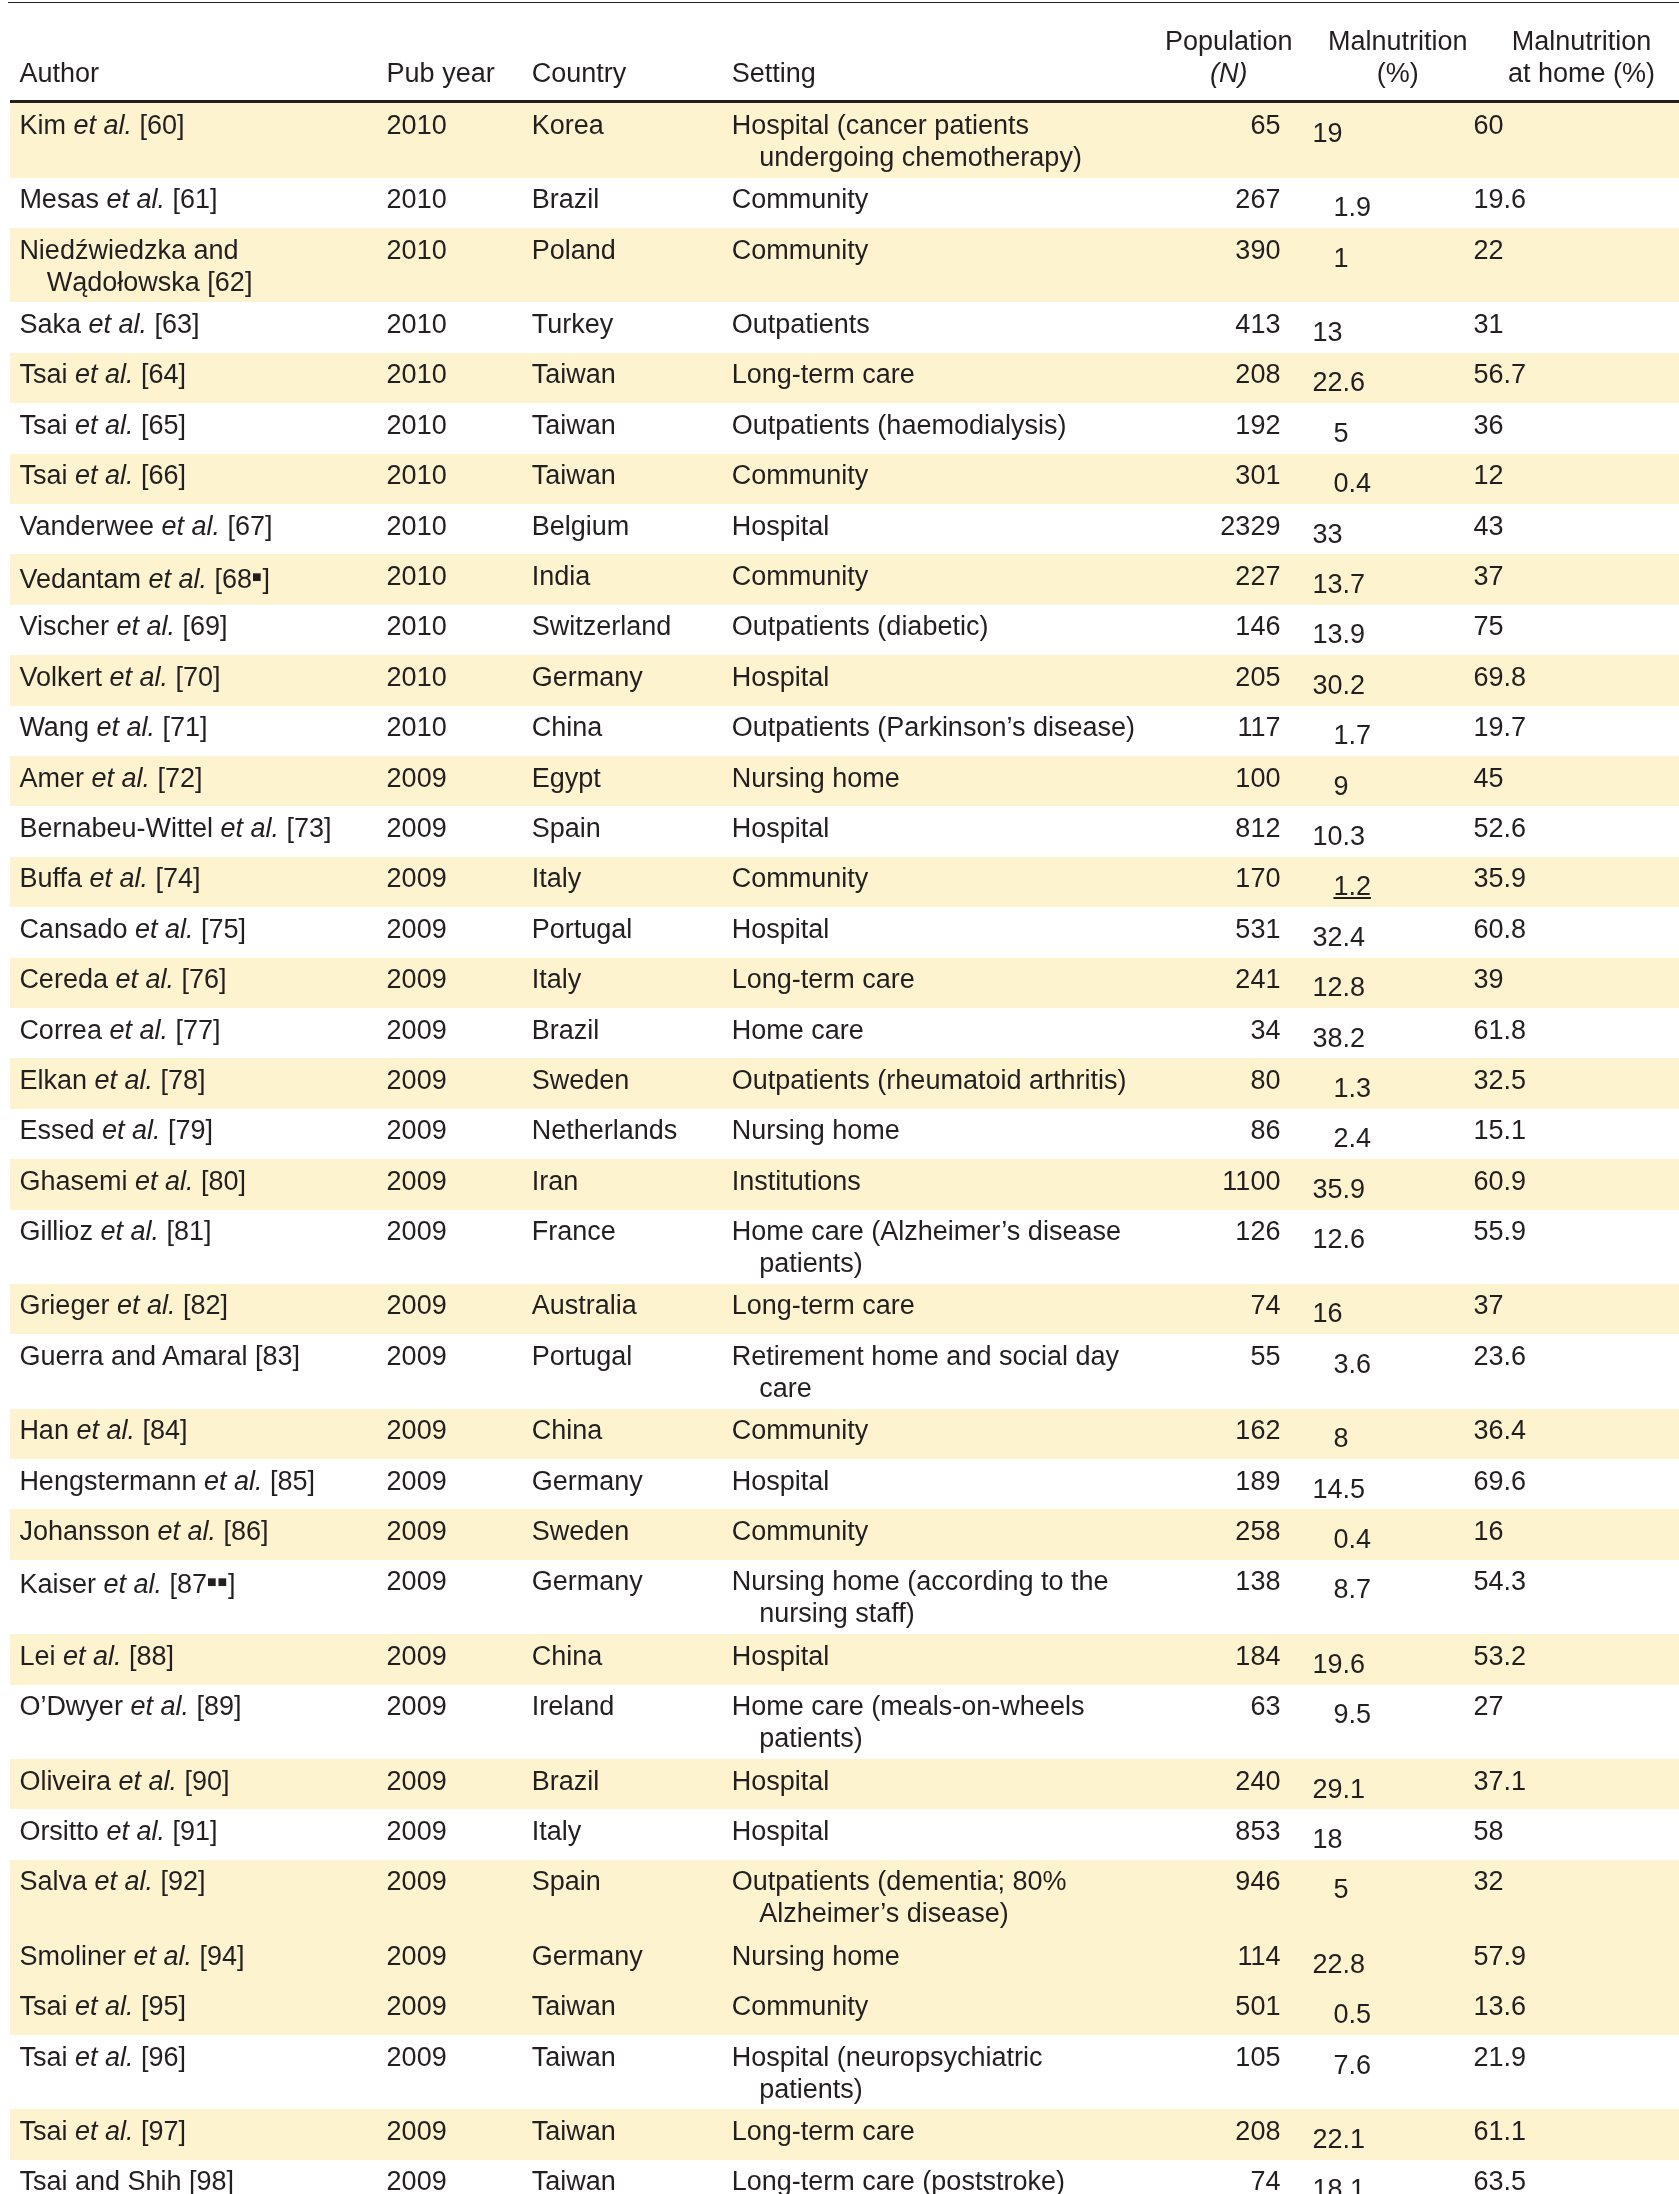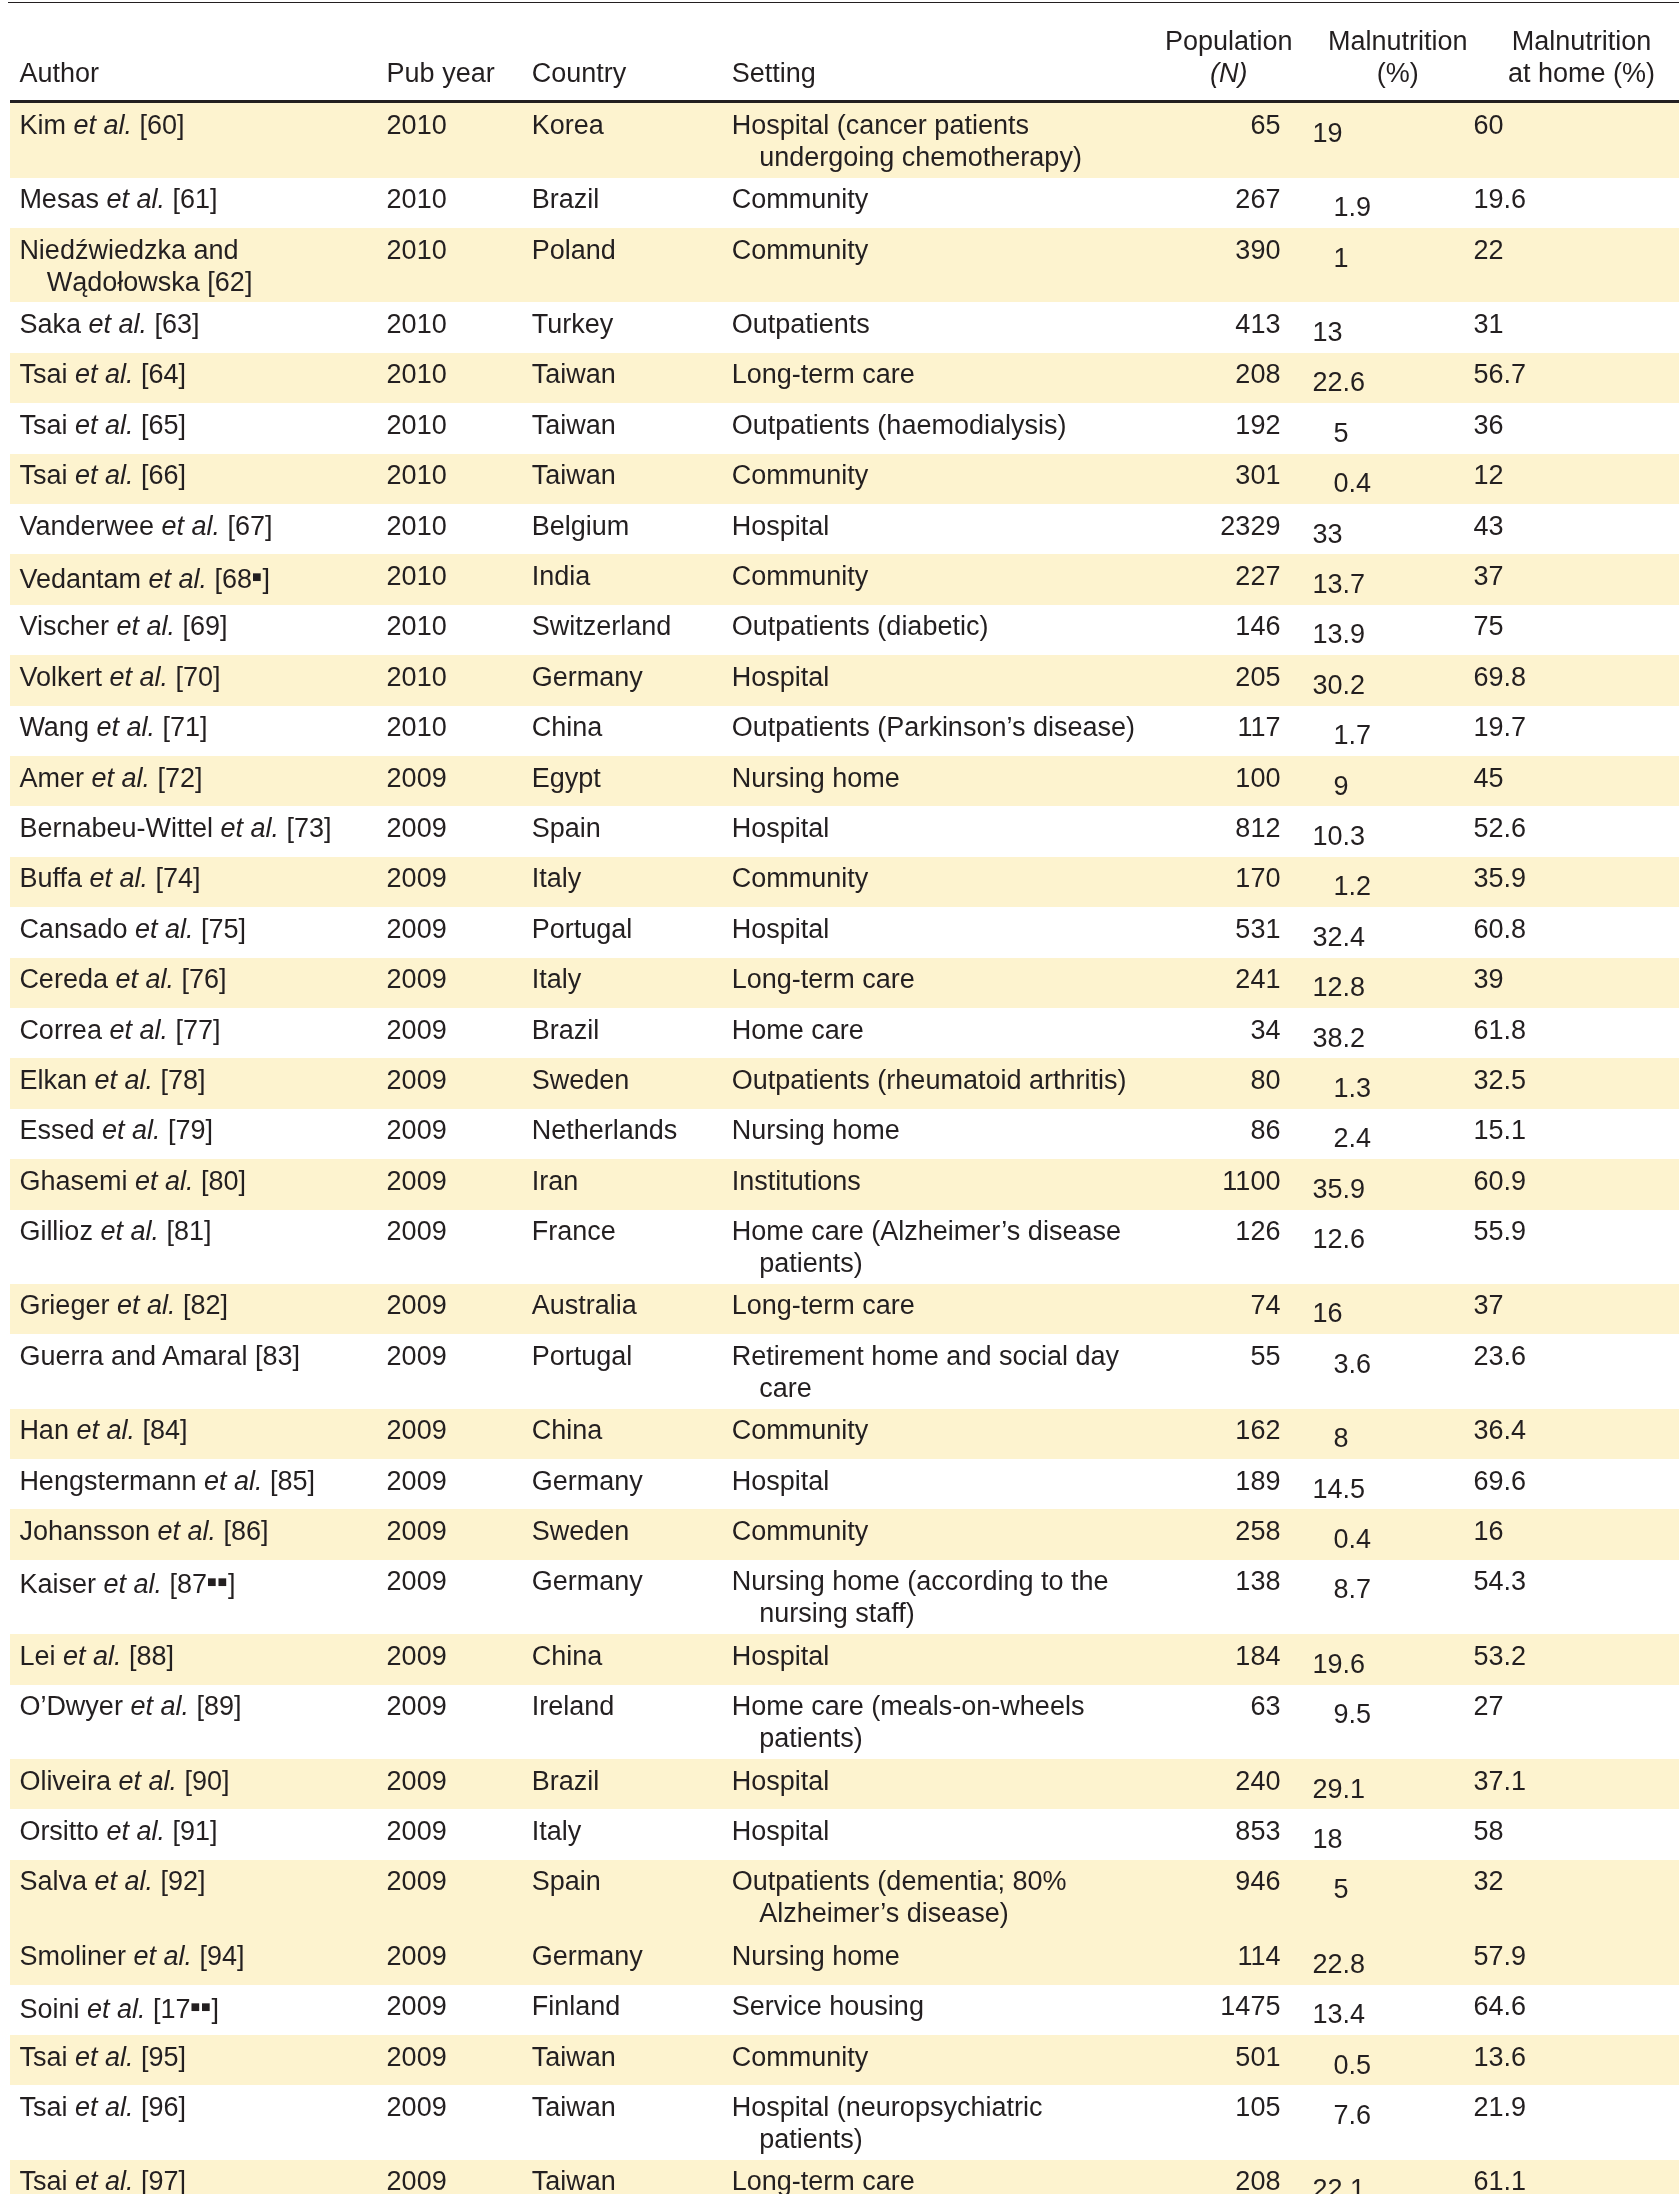--- a/index.html
+++ b/index.html
@@ -273,21 +273,21 @@
   <tr class="band">
     <td class="author">
           <span class="txt"><span>Buffa</span><span> <em>et al.</em></span> <span>[74]</span></span>
         </td>
     <td>2009</td>
     <td>Italy</td>
     <td class="setting">
           <span class="txt">Community</span>
         </td>
     <td class="pop">170</td>
-    <td class="mal"><span class="n" style="padding-left: 21px;">1.2</span></td>
+    <td class="mal"><span class="n" style="padding-left: 21px; text-decoration: underline;">1.2</span></td>
     <td class="risk"><span class="n">35.9</span></td>
   </tr>
 
   <tr>
     <td class="author">
           <span class="txt"><span>Cansado</span><span> <em>et al.</em></span> <span>[75]</span></span>
         </td>
     <td>2009</td>
     <td>Portugal</td>
     <td class="setting">
@@ -544,33 +544,20 @@
     <td>2009</td>
     <td>Germany</td>
     <td class="setting">
           <span class="txt">Nursing home</span>
         </td>
     <td class="pop">114</td>
     <td class="mal"><span class="n">22.8</span></td>
     <td class="risk"><span class="n">57.9</span></td>
   </tr>
 
-  <tr>
-    <td class="author">
-          <span class="txt"><span>Soini</span><span> <em>et al.</em></span> <span>[17<span class="sq">■■</span>]</span></span>
-        </td>
-    <td>2009</td>
-    <td>Finland</td>
-    <td class="setting">
-          <span class="txt">Service housing</span>
-        </td>
-    <td class="pop">1475</td>
-    <td class="mal"><span class="n">13.4</span></td>
-    <td class="risk"><span class="n">64.6</span></td>
-  </tr>
 
   <tr class="band">
     <td class="author">
           <span class="txt"><span>Tsai</span><span> <em>et al.</em></span> <span>[95]</span></span>
         </td>
     <td>2009</td>
     <td>Taiwan</td>
     <td class="setting">
           <span class="txt">Community</span>
         </td>

